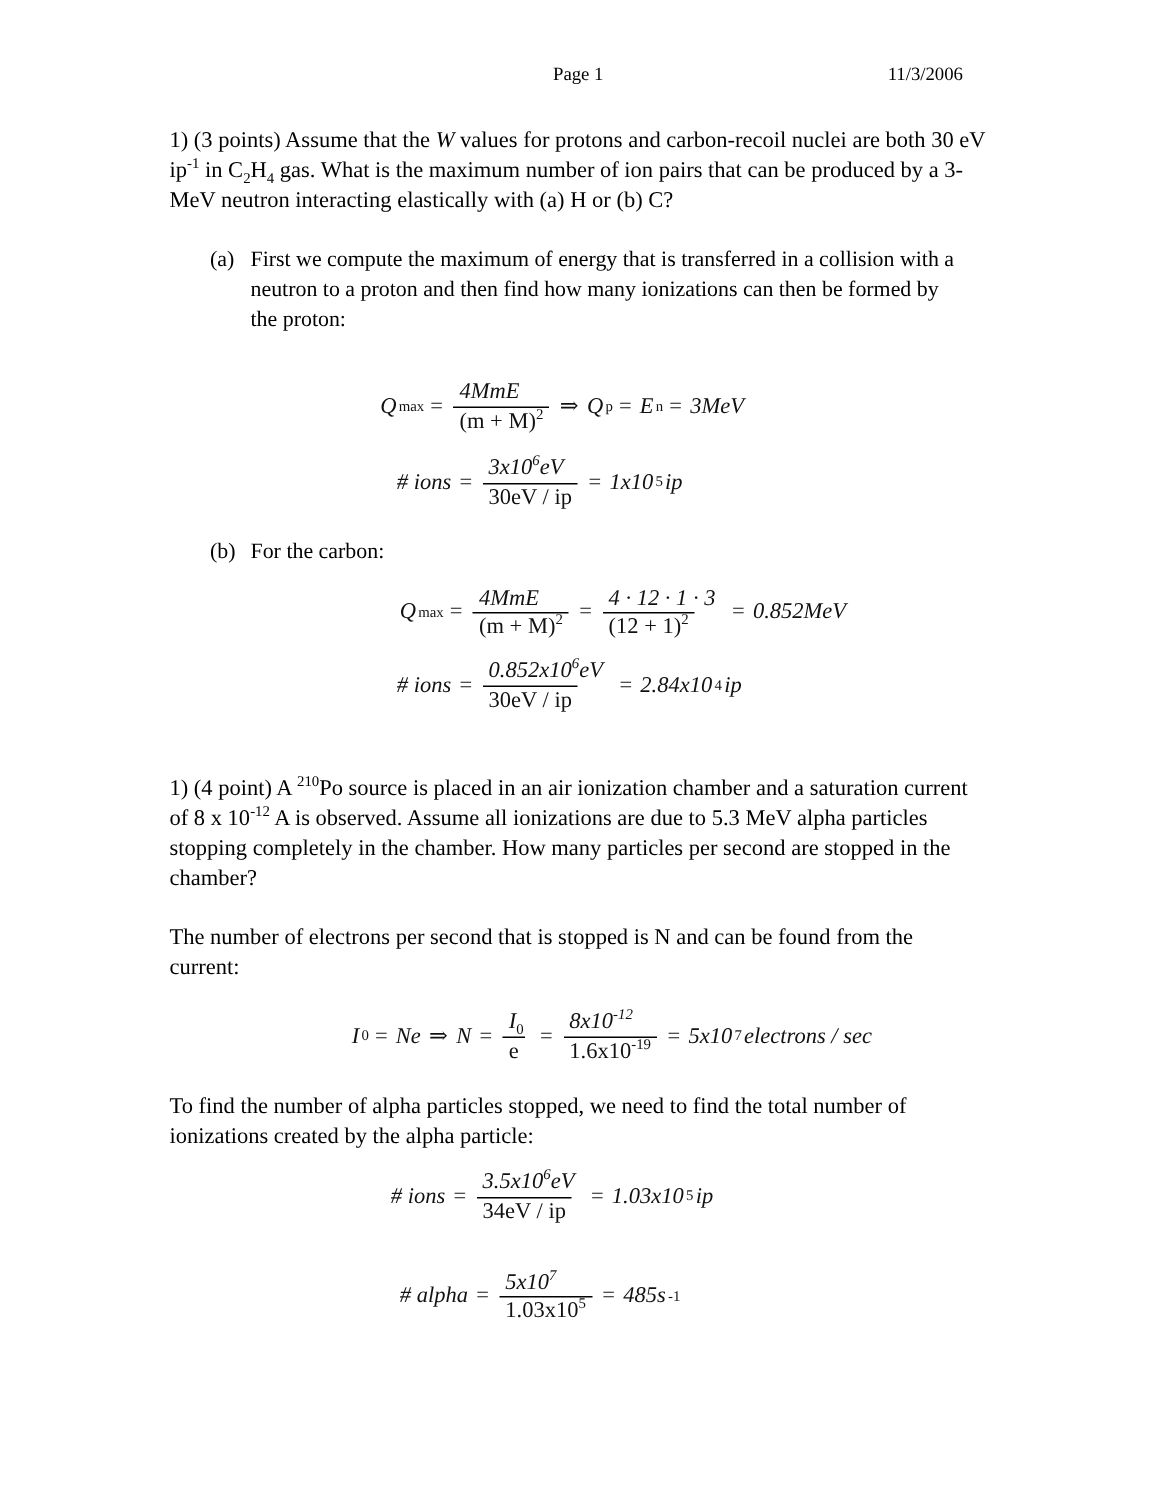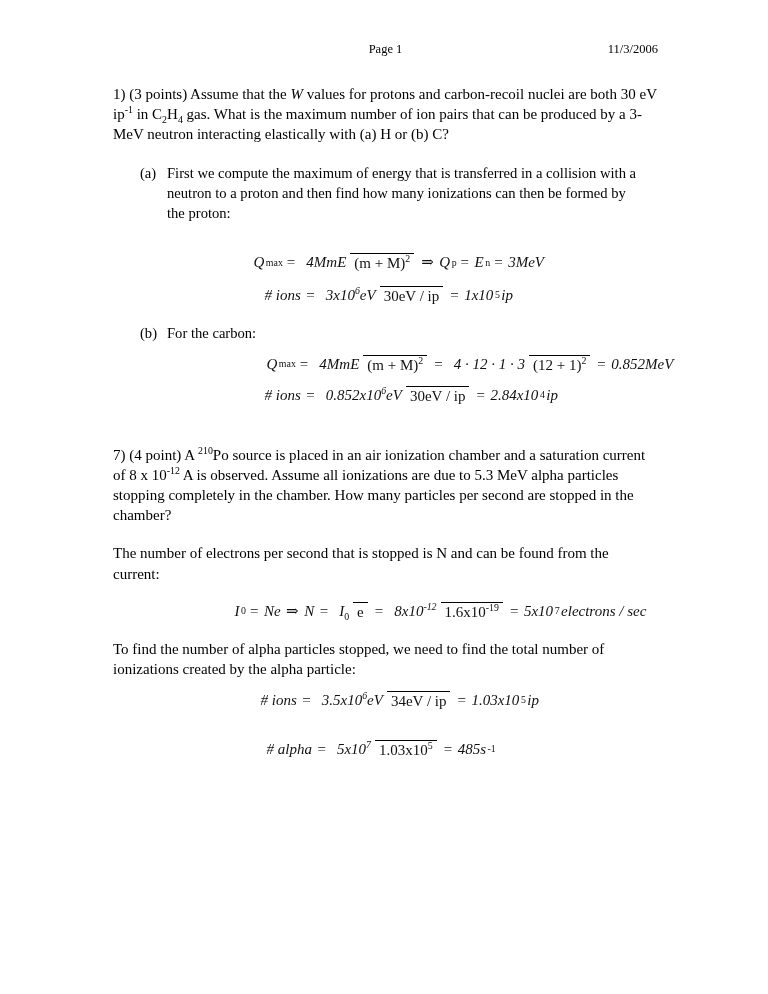--- a/index.html
+++ b/index.html
@@ -35,21 +35,21 @@
   }
   .doc-header .hdr-center {
     position: absolute;
     left: 0;
     right: 0;
     text-align: center;
     top: 0;
   }
   .doc-header .hdr-right {
     position: absolute;
-    right: 0;
+    right: 16px;
     top: 0;
     text-align: right;
   }
 
   
   .content {
     position: absolute;
     top: 84px;
     left: 113px;
     width: 545px;
@@ -124,22 +124,22 @@
     padding: 0 1.5px;
   }
   .op {
     font-style: normal;
     padding: 0 4px;
   }
 
   
   .frac {
     display: inline-flex;
-    flex-direction: row;
-    align-items: flex-end;
+    flex-direction: column;
+    align-items: flex-start;
     vertical-align: middle;
     margin: 0 3px;
     line-height: 1.12;
   }
   .frac > .num {
     padding: 0 4px 1px 4px;
     font-style: italic;
   }
   .frac > .den {
     border-top: 1.1px solid #000;
@@ -252,21 +252,21 @@
         </span>
         <span class="op">=</span>
         <span class="tk">2.84x10</span>
           <sup>4</sup>
         <span class="tk">ip</span>
       </div>
     </div>
 
     <div class="spacer-xl"></div>
 
-    <p class="para"><span>7)  (4 point) A </span><sup>210</sup><span>Po source is placed in an air ionization chamber and a saturation current of 8 x 10</span><sup>-12</sup><span> A is observed.  Assume all ionizations are due to 5.3 MeV alpha particles stopping completely in the chamber.  How many particles per second are stopped in the chamber?</span></p>
+    <p class="para"><span>1)  (4 point) A </span><sup>210</sup><span>Po source is placed in an air ionization chamber and a saturation current of 8 x 10</span><sup>-12</sup><span> A is observed.  Assume all ionizations are due to 5.3 MeV alpha particles stopping completely in the chamber.  How many particles per second are stopped in the chamber?</span></p>
 
     <div class="spacer-md"></div>
 
     <p class="para">The number of electrons per second that is stopped is N and can be found from the current:</p>
 
     <div class="spacer-md"></div>
 
     <div class="eqblock">
       <div class="eqrow eq-ind-4">
         <span class="tk">I</span>

